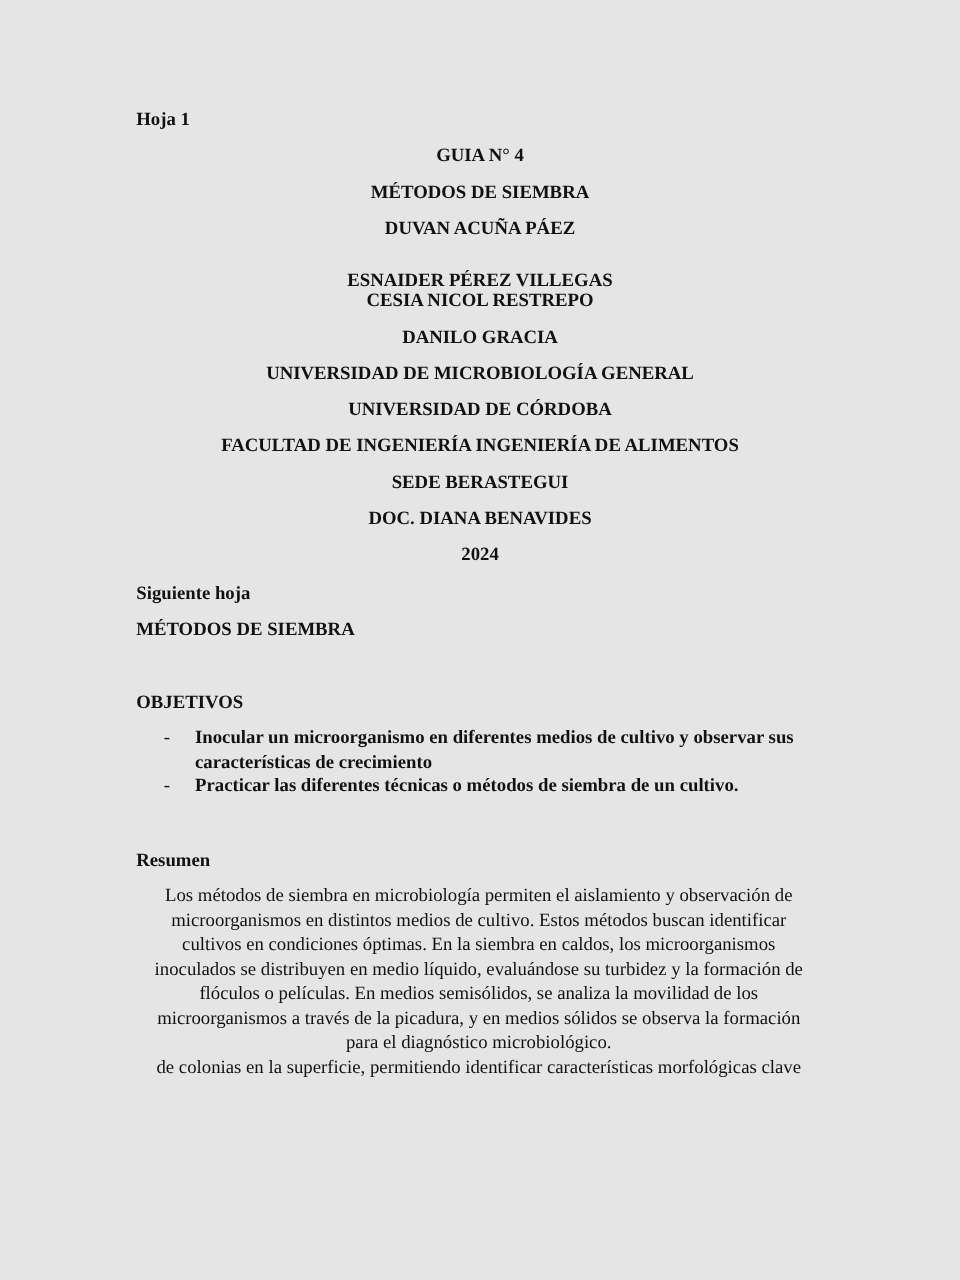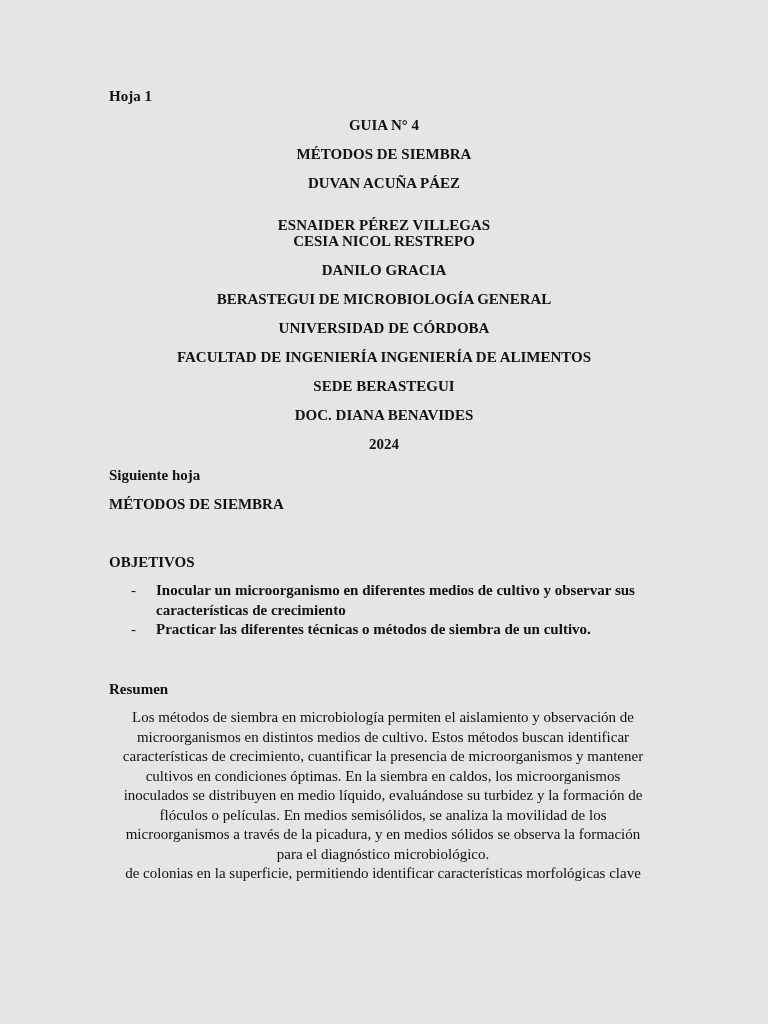--- a/index.html
+++ b/index.html
@@ -84,21 +84,21 @@
 
   <div class="left-line" style="top:87px;">Hoja 1</div>
 
   <div>
     <div class="title-line" style="top:116px;">GUIA N° 4</div>
     <div class="title-line" style="top:145px;">MÉTODOS DE SIEMBRA</div>
     <div class="title-line" style="top:174px;">DUVAN ACUÑA PÁEZ</div>
     <div class="title-line" style="top:203px;margin-top:13px;">ESNAIDER PÉREZ VILLEGAS</div>
     <div class="title-line" style="top:232px;">CESIA NICOL RESTREPO</div>
     <div class="title-line" style="top:261px;">DANILO GRACIA</div>
-    <div class="title-line" style="top:290px;">BERASTEGUI DE MICROBIOLOGÍA GENERAL</div>
+    <div class="title-line" style="top:290px;">UNIVERSIDAD DE MICROBIOLOGÍA GENERAL</div>
     <div class="title-line" style="top:319px;">UNIVERSIDAD DE CÓRDOBA</div>
     <div class="title-line" style="top:348px;">FACULTAD DE INGENIERÍA INGENIERÍA DE ALIMENTOS</div>
     <div class="title-line" style="top:377px;">SEDE BERASTEGUI</div>
     <div class="title-line" style="top:406px;">DOC. DIANA BENAVIDES</div>
     <div class="title-line" style="top:435px;">2024</div>
   </div>
 
   <div class="left-line" style="top:466px;">Siguiente hoja</div>
   <div class="left-line" style="top:495px;">MÉTODOS DE SIEMBRA</div>
 
@@ -114,21 +114,20 @@
       <span class="obj-dash">-</span>
       <span style="display:block;white-space:nowrap;">Practicar las diferentes técnicas o métodos de siembra de un cultivo.</span>
     </li>
   </ul>
 
   <div class="left-line" style="top:680px;">Resumen</div>
 
   <div class="summary">
     <span class="ln">Los métodos de siembra en microbiología permiten el aislamiento y observación de</span>
     <span class="ln">microorganismos en distintos medios de cultivo. Estos métodos buscan identificar</span>
-    <span class="ln">características de crecimiento, cuantificar la presencia de microorganismos y mantener</span>
     <span class="ln">cultivos en condiciones óptimas. En la siembra en caldos, los microorganismos</span>
     <span class="ln">inoculados se distribuyen en medio líquido, evaluándose su turbidez y la formación de</span>
     <span class="ln">flóculos o películas. En medios semisólidos, se analiza la movilidad de los</span>
     <span class="ln">microorganismos a través de la picadura, y en medios sólidos se observa la formación</span>
     <span class="ln">para el diagnóstico microbiológico.</span>
     <span class="ln">de colonias en la superficie, permitiendo identificar características morfológicas clave</span>
   </div>
 
 </div>
 

